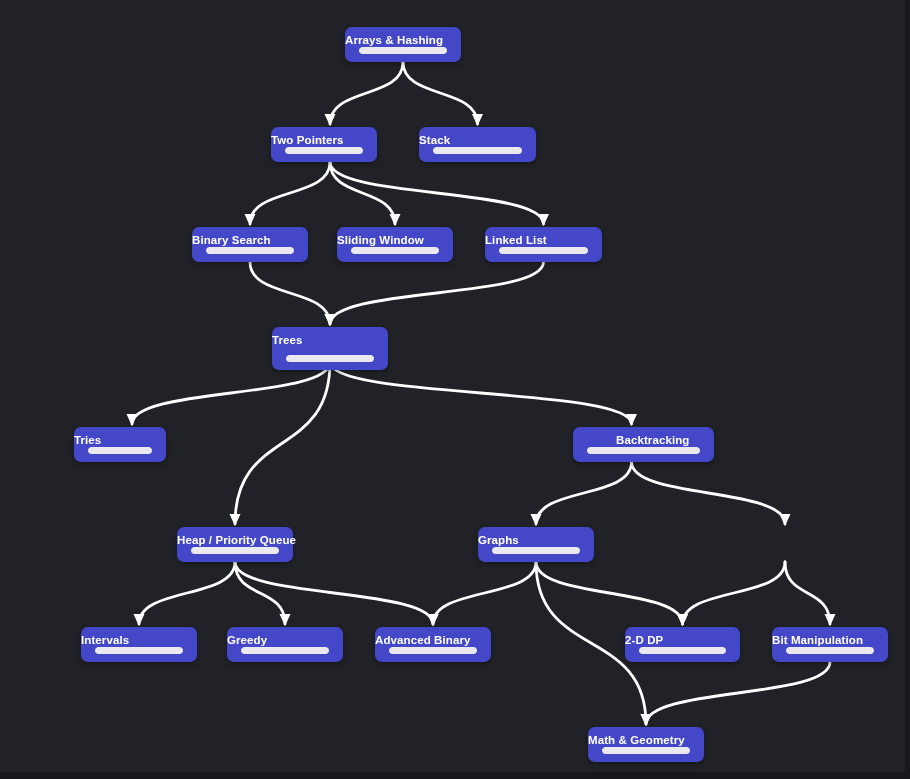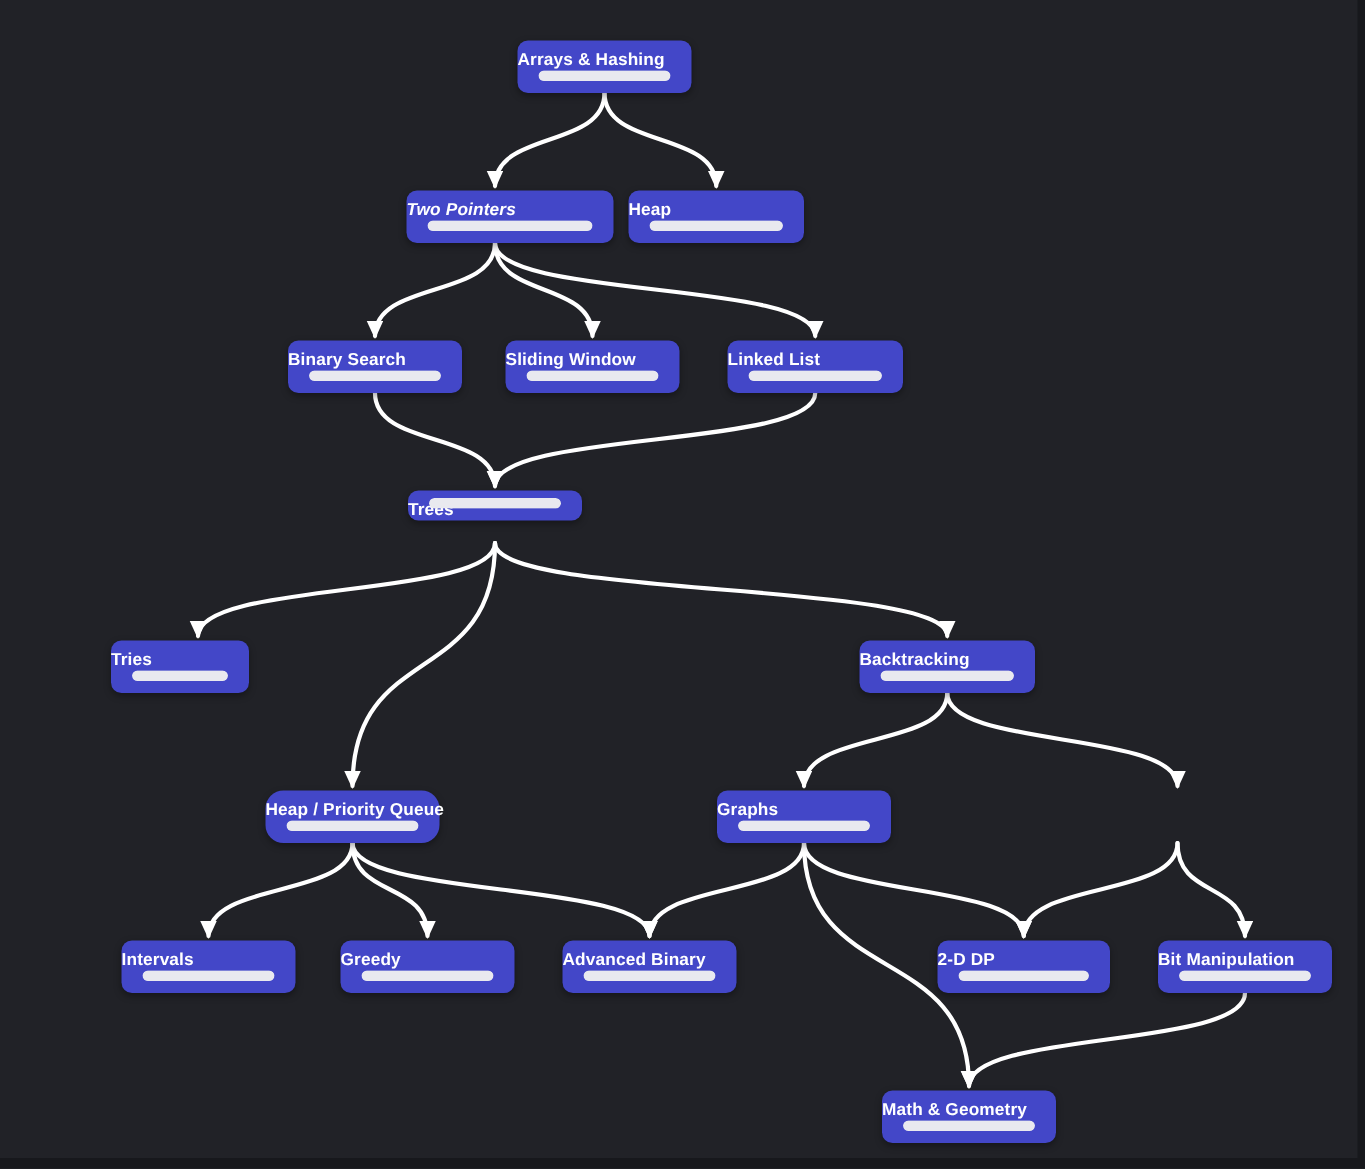--- a/index.html
+++ b/index.html
@@ -69,28 +69,28 @@
         <path d="M 830 662 C 830 699.2 646 686.8 646 724" class="edge" marker-end="url(#arrow)"></path>
       </g>
   </svg>
   <div id="nodes">
       <div class="node" style="left: 345px; top: 27px; width: 116px; height: 35px;">
         <span class="label">Arrays &amp; Hashing</span>
         <div class="bar">
           <div class="fill" style="width:100%"></div>
         </div>
       </div>
-      <div class="node" style="left: 271px; top: 127px; width: 138px; height: 35px; font-style: italic;">
+      <div class="node" style="left: 271px; top: 127px; width: 106px; height: 35px;">
         <span class="label">Two Pointers</span>
         <div class="bar">
           <div class="fill" style="width:100%"></div>
         </div>
       </div>
       <div class="node" style="left: 419px; top: 127px; width: 117px; height: 35px;">
-        <span class="label">Heap</span>
+        <span class="label">Stack</span>
         <div class="bar">
           <div class="fill" style="width:100%"></div>
         </div>
       </div>
       <div class="node" style="left: 192px; top: 227px; width: 116px; height: 35px;">
         <span class="label">Binary Search</span>
         <div class="bar">
           <div class="fill" style="width:100%"></div>
         </div>
       </div>
@@ -99,39 +99,39 @@
         <div class="bar">
           <div class="fill" style="width:100%"></div>
         </div>
       </div>
       <div class="node" style="left: 485px; top: 227px; width: 117px; height: 35px;">
         <span class="label">Linked List</span>
         <div class="bar">
           <div class="fill" style="width:100%"></div>
         </div>
       </div>
-      <div class="node" style="left: 272px; top: 327px; width: 116px; height: 20px;">
+      <div class="node" style="left: 272px; top: 327px; width: 116px; height: 43px;">
         <span class="label">Trees</span>
         <div class="bar">
           <div class="fill" style="width:100%"></div>
         </div>
       </div>
       <div class="node" style="left: 74px; top: 427px; width: 92px; height: 35px;">
         <span class="label">Tries</span>
         <div class="bar">
           <div class="fill" style="width:100%"></div>
         </div>
       </div>
-      <div class="node" style="left: 573px; top: 427px; width: 117px; height: 35px;">
+      <div class="node" style="left: 573px; top: 427px; width: 141px; height: 35px; padding-left: 43px;">
         <span class="label">Backtracking</span>
         <div class="bar">
           <div class="fill" style="width:100%"></div>
         </div>
       </div>
-      <div class="node" style="left: 177px; top: 527px; width: 116px; height: 35px; border-radius: 12px;">
+      <div class="node" style="left: 177px; top: 527px; width: 116px; height: 35px;">
         <span class="label">Heap / Priority Queue</span>
         <div class="bar">
           <div class="fill" style="width:100%"></div>
         </div>
       </div>
       <div class="node" style="left: 478px; top: 527px; width: 116px; height: 35px;">
         <span class="label">Graphs</span>
         <div class="bar">
           <div class="fill" style="width:100%"></div>
         </div>

